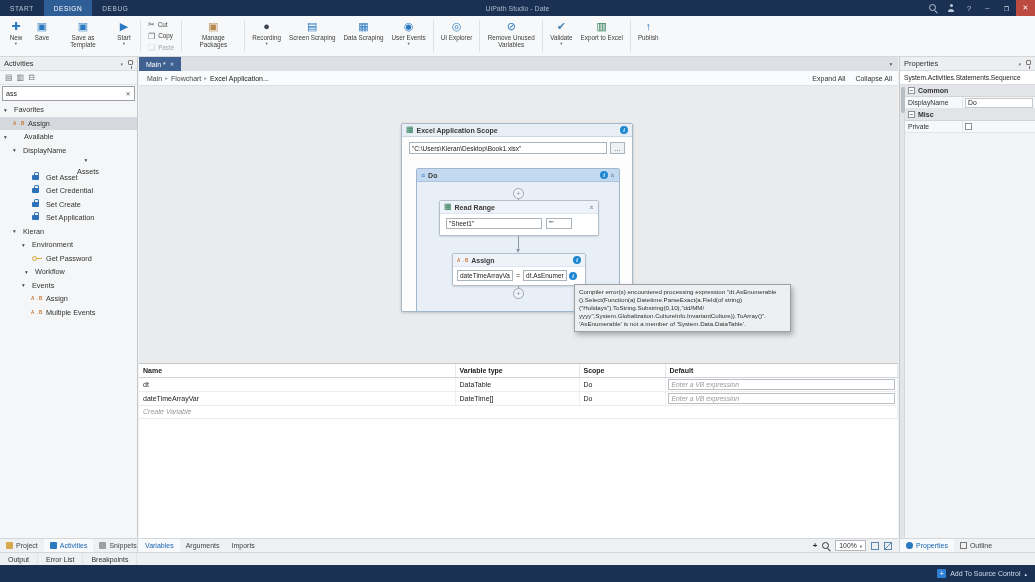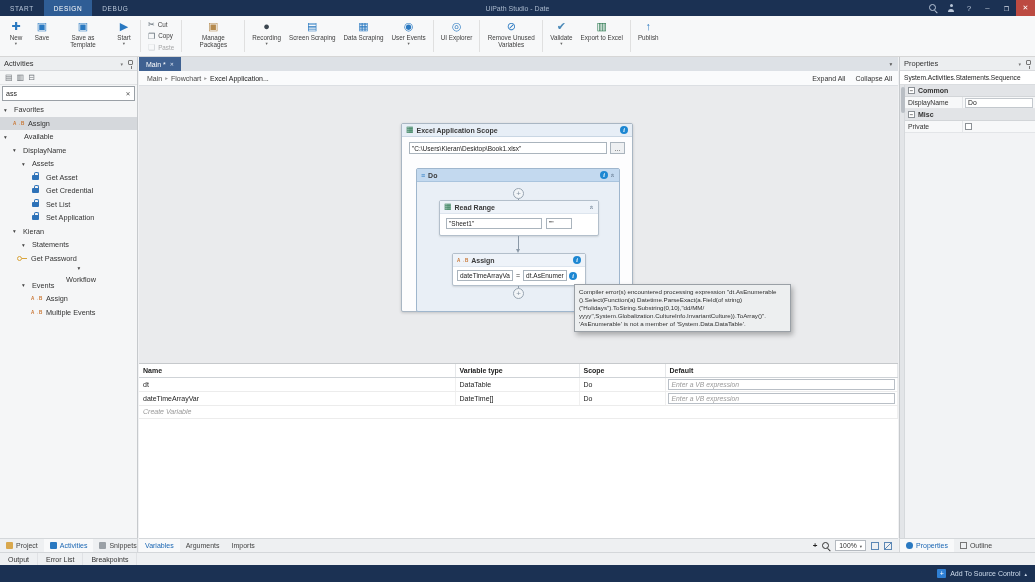--- a/index.html
+++ b/index.html
@@ -331,53 +331,53 @@
           <span class="tlbl">Assign</span>
         </div>
         <div class="trow" style="padding-left: 4px; gap: 13px;">
           <span class="chev">▾</span>
           <span class="tlbl">Available</span>
         </div>
         <div class="trow" style="padding-left: 13px;">
           <span class="chev">▾</span>
           <span class="tlbl">DisplayName</span>
         </div>
-        <div class="trow" style="padding-left: 22px;">
+        <div class="trow" style="padding-left: 39px; flex-direction: column;">
           <span class="chev">▾</span>
           <span class="tlbl">Assets</span>
         </div>
         <div class="trow" style="padding-left: 31px;">
           <span class="lock-glyph"></span>
           <span class="tlbl">Get Asset</span>
         </div>
         <div class="trow" style="padding-left: 31px;">
           <span class="lock-glyph"></span>
           <span class="tlbl">Get Credential</span>
         </div>
         <div class="trow" style="padding-left: 31px;">
           <span class="lock-glyph"></span>
-          <span class="tlbl">Set List</span>
+          <span class="tlbl">Set Create</span>
         </div>
         <div class="trow" style="padding-left: 31px;">
           <span class="lock-glyph"></span>
           <span class="tlbl">Set Application</span>
         </div>
         <div class="trow" style="padding-left: 13px;">
           <span class="chev">▾</span>
           <span class="tlbl">Kieran</span>
         </div>
         <div class="trow" style="padding-left: 22px;">
           <span class="chev">▾</span>
-          <span class="tlbl">Statements</span>
-        </div>
-        <div class="trow" style="padding-left: 16px;">
+          <span class="tlbl">Environment</span>
+        </div>
+        <div class="trow" style="padding-left: 31px;">
           <span class="key-glyph"></span>
           <span class="tlbl">Get Password</span>
         </div>
-        <div class="trow" style="padding-left: 25px; flex-direction: column;">
+        <div class="trow" style="padding-left: 25px;">
           <span class="chev">▾</span>
           <span class="tlbl">Workflow</span>
         </div>
         <div class="trow" style="padding-left: 22px;">
           <span class="chev">▾</span>
           <span class="tlbl">Events</span>
         </div>
         <div class="trow" style="padding-left: 31px;">
           <span class="assign-glyph">A→B</span>
           <span class="tlbl">Assign</span>

